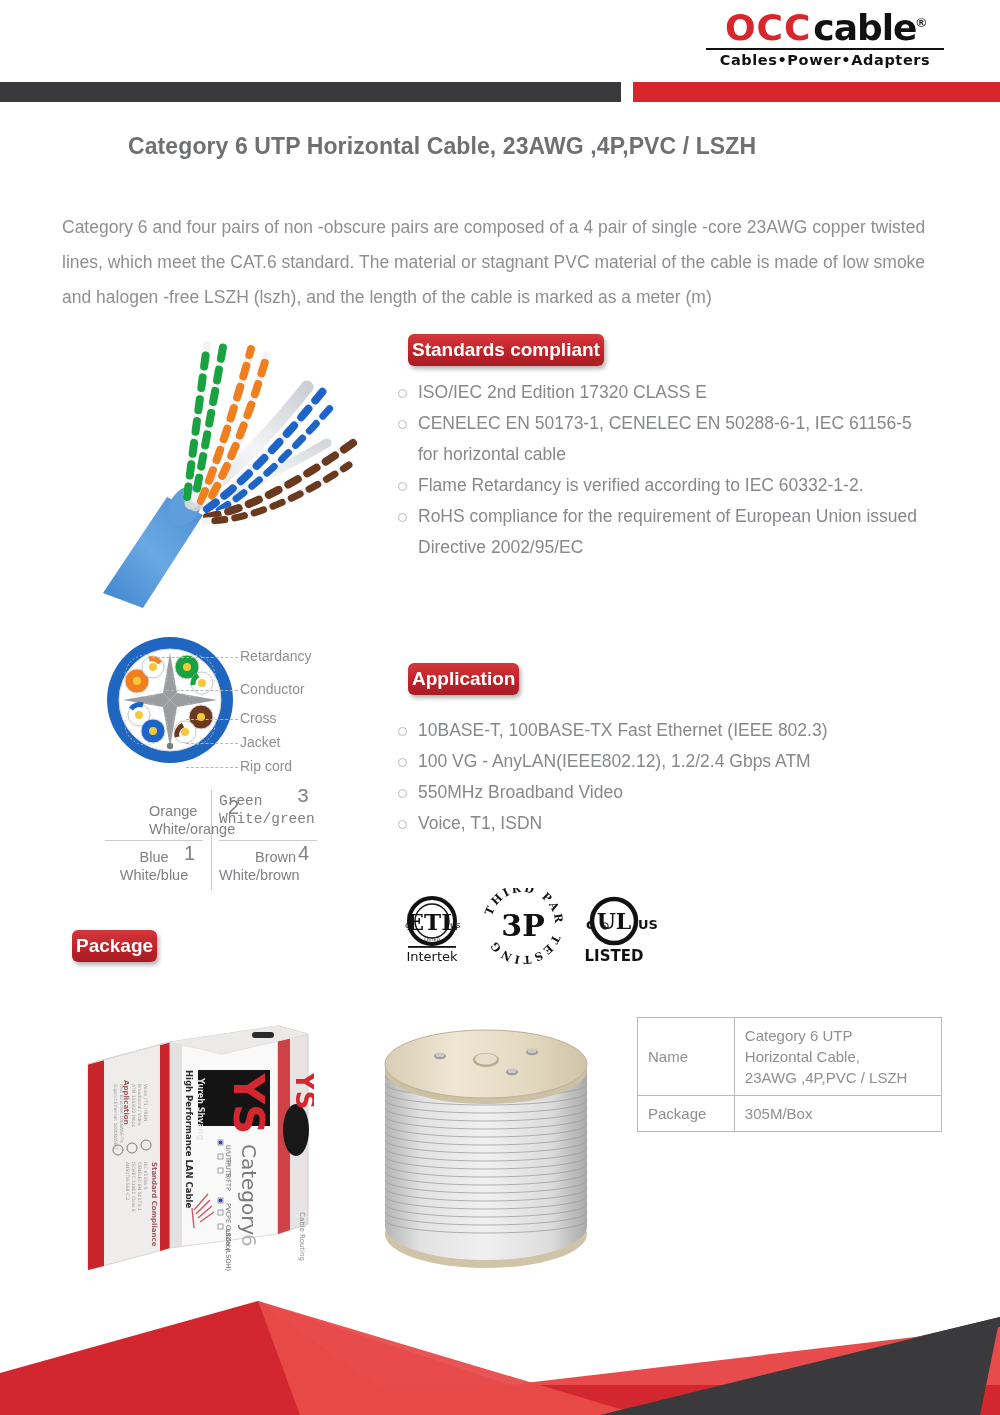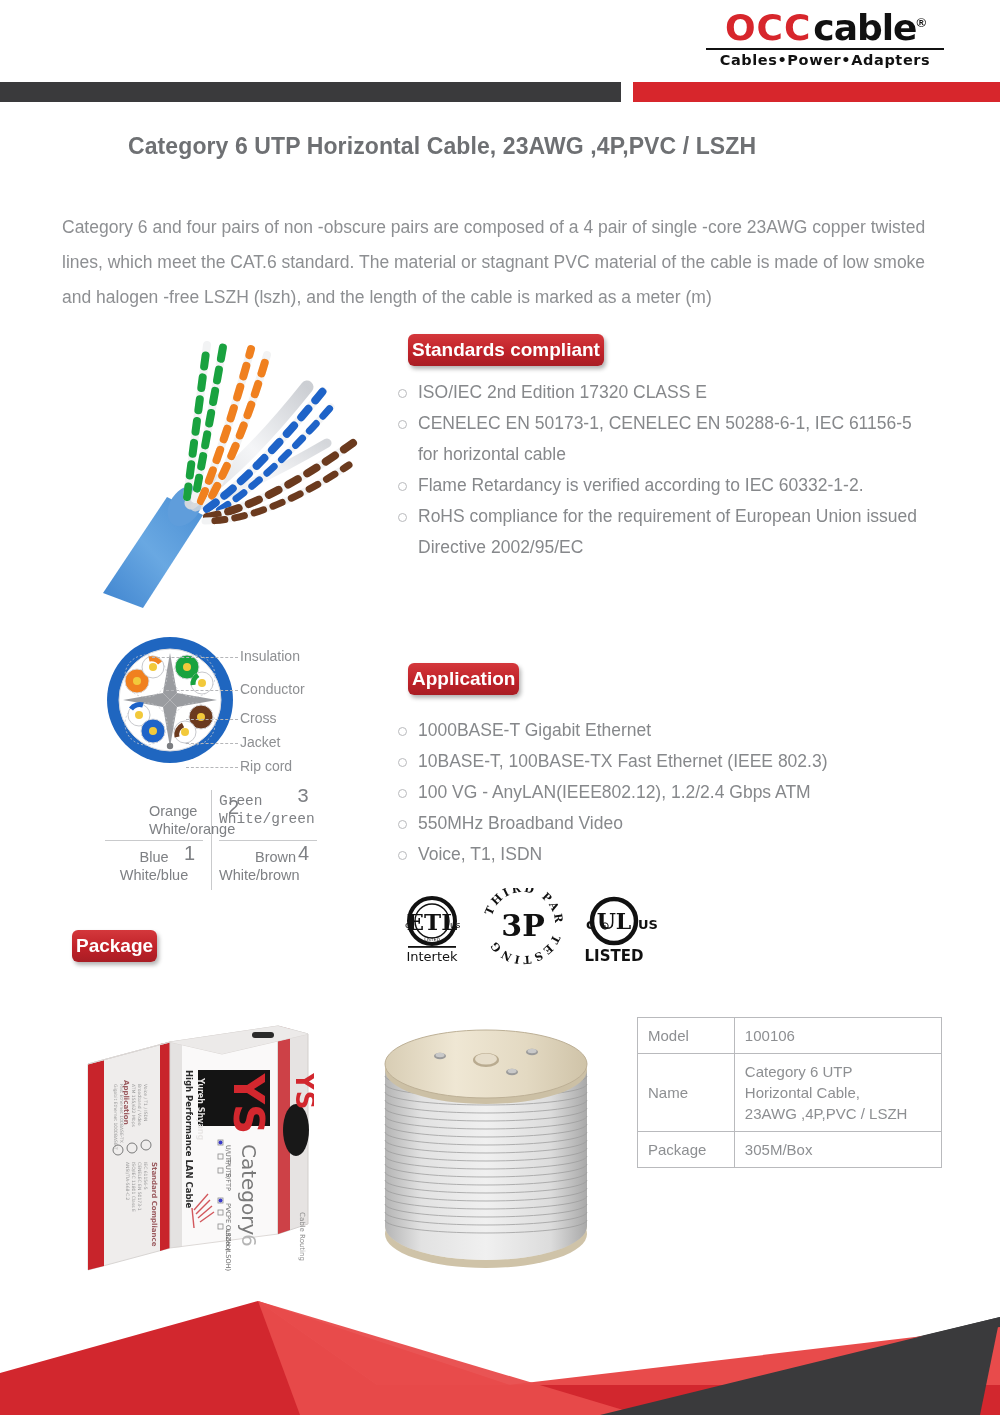--- a/index.html
+++ b/index.html
@@ -156,21 +156,20 @@
   <div class="badge" id="badge-standards">Standards compliant</div>
   <div class="bullets" id="list-standards">
       <div class="li">ISO/IEC 2nd Edition 17320 CLASS E</div>
       <div class="li">CENELEC EN 50173-1, CENELEC EN 50288-6-1, IEC 61156-5 for horizontal cable</div>
       <div class="li">Flame Retardancy is verified according to IEC 60332-1-2.</div>
       <div class="li">RoHS compliance for the requirement of European Union issued Directive 2002/95/EC</div>
     </div>
 
   <div class="badge" id="badge-application">Application</div>
   <div class="bullets" id="list-application">
-      <div class="li">1000BASE-T Gigabit Ethernet</div>
       <div class="li">10BASE-T, 100BASE-TX Fast Ethernet (IEEE 802.3)</div>
       <div class="li">100 VG - AnyLAN(IEEE802.12), 1.2/2.4 Gbps ATM</div>
       <div class="li">550MHz Broadband Video</div>
       <div class="li">Voice, T1, ISDN</div>
     </div>
 
   <svg class="xsec" viewBox="0 0 135 135">
     <circle cx="67" cy="67" r="63" fill="#1f66c0"></circle>
     <circle cx="67" cy="67" r="51" fill="#ffffff"></circle>
     <circle cx="67" cy="67" r="51" fill="none" stroke="#d9dade" stroke-width="1"></circle>
@@ -219,21 +218,21 @@
       <circle cx="82" cy="99" r="11" fill="#ffffff" stroke="#c8c9cd" stroke-width="1"></circle>
       <path d="M74 104 a11 11 0 0 1 6 -12" stroke="#6b3a1e" stroke-width="5" fill="none"></path>
       <circle cx="82" cy="99" r="4" fill="#f2c93b"></circle>
     </g>
 
     <circle cx="67" cy="113" r="3.2" fill="#7b7d81"></circle>
   </svg>
 
   <div class="callouts">
       <div class="callout-dash" style="top: 17px; left: -88px; width: 86px;"></div>
-      <div class="callout-row" style="top: 8px;">Insulation</div>
+      <div class="callout-row" style="top: 8px;">Retardancy</div>
       <div class="callout-dash" style="top: 50px; left: -74px; width: 72px;"></div>
       <div class="callout-row" style="top: 41px;">Conductor</div>
       <div class="callout-dash" style="top: 79px; left: -54px; width: 52px;"></div>
       <div class="callout-row" style="top: 70px;">Cross</div>
       <div class="callout-dash" style="top: 103px; left: -54px; width: 52px;"></div>
       <div class="callout-row" style="top: 94px;">Jacket</div>
       <div class="callout-dash" style="top: 127px; left: -54px; width: 52px;"></div>
       <div class="callout-row" style="top: 118px;">Rip cord</div>
     </div>
 
@@ -439,24 +438,20 @@
     <g fill="#c9c9c9">
       <ellipse cx="78" cy="43" rx="4.5" ry="2.2"></ellipse>
         <ellipse cx="170" cy="39" rx="4.5" ry="2.2"></ellipse>
       <ellipse cx="150" cy="59" rx="4.5" ry="2.2"></ellipse>
     </g>
   </svg>
 
   <table class="spec-table">
     <tbody>
         <tr>
-          <td class="k">Model</td>
-          <td class="v">100106</td>
-        </tr>
-        <tr>
           <td class="k">Name</td>
           <td class="v">Category 6 UTP<br>Horizontal Cable,<br>23AWG ,4P,PVC / LSZH</td>
         </tr>
         <tr>
           <td class="k">Package</td>
           <td class="v">305M/Box</td>
         </tr>
       </tbody>
   </table>
 

